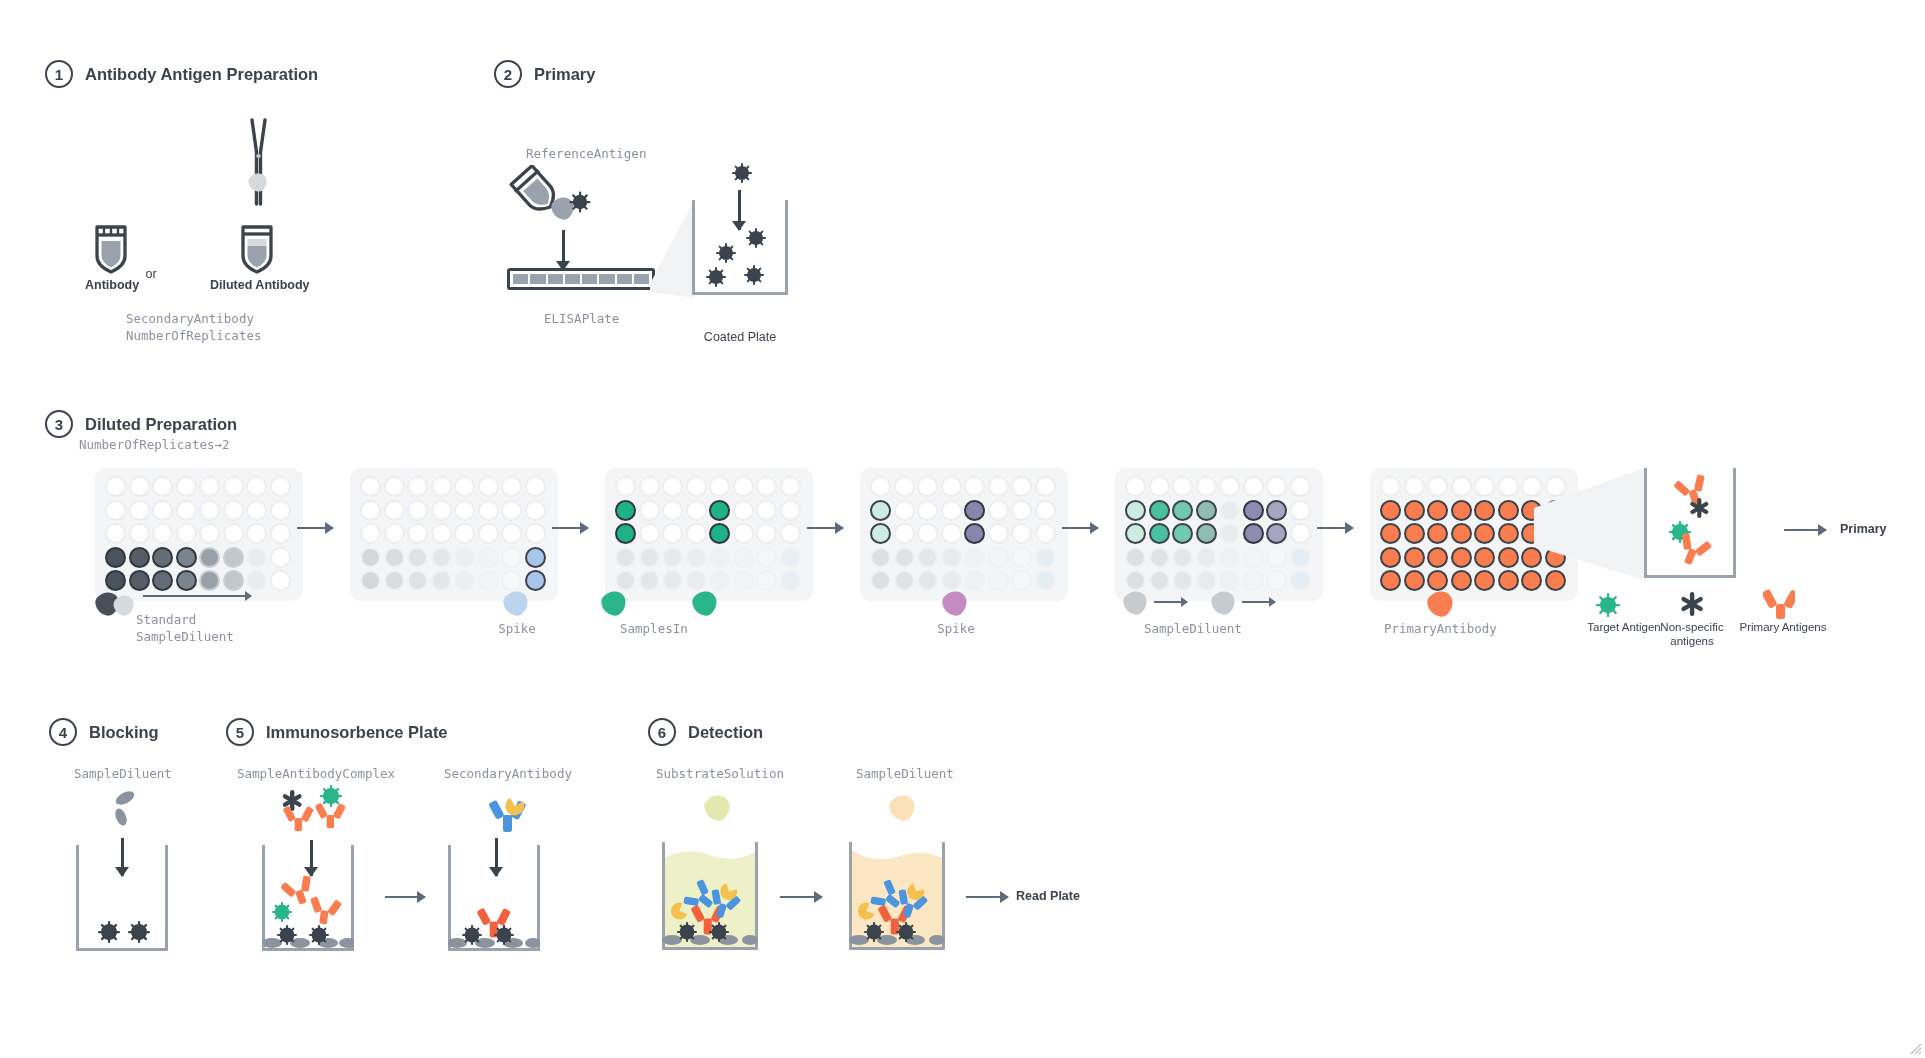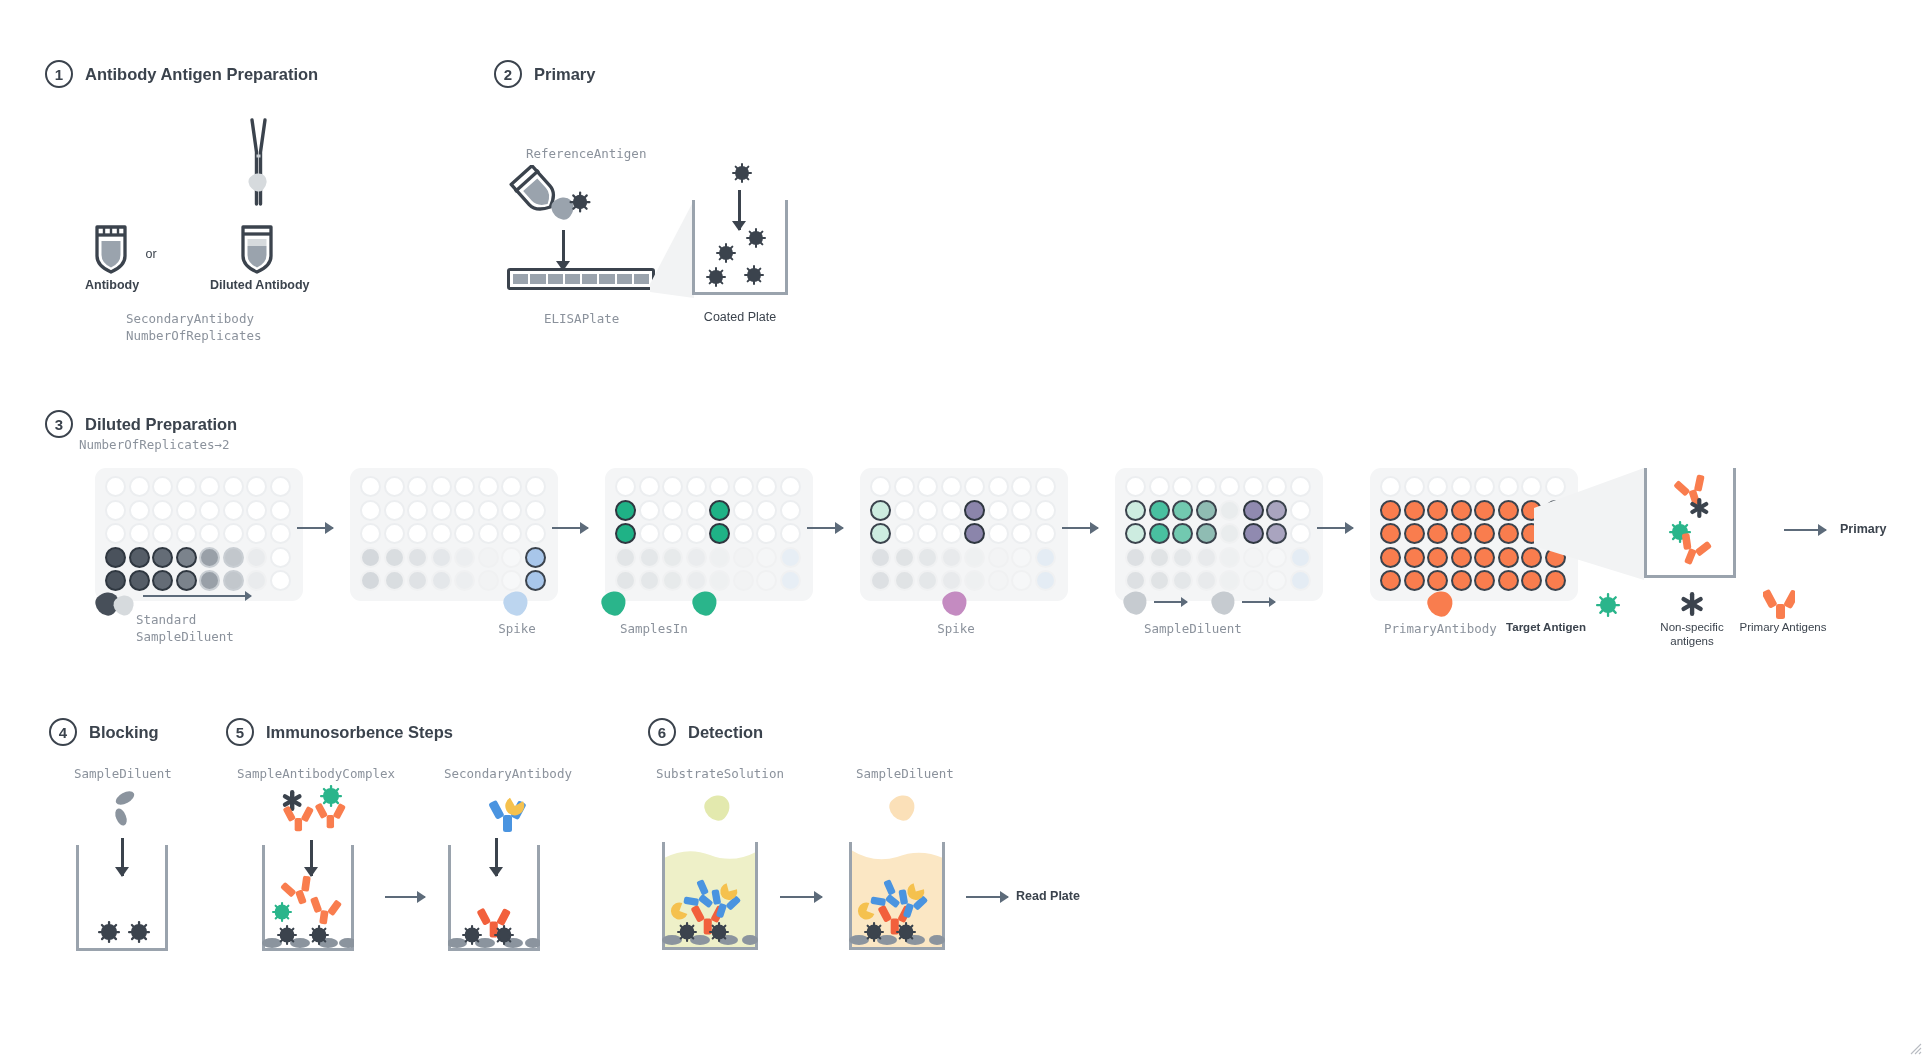--- a/index.html
+++ b/index.html
@@ -31,21 +31,21 @@
 
   
   .mono{
     font-family:"DejaVu Sans Mono",monospace;
     font-size:12.5px;color:#8b929c;white-space:nowrap;line-height:17px;
   }
   .bold-lbl{
     font-size:12.5px;font-weight:700;color:#3b434d;white-space:nowrap;
   }
   .plain-lbl{
-    font-size:12.5px;color:#3b434d;white-space:nowrap;text-align:center;
+    font-size:12.5px;color:#3b434d;white-space:nowrap;text-align:center;margin-top:20px;
   }
   .tiny-lbl{
     font-size:11.5px;color:#3b434d;text-align:center;line-height:14px;
   }
 
   
   .plate{
     position:absolute;background:#f4f5f6;border-radius:11px;
     box-sizing:border-box;
   }
@@ -621,21 +621,21 @@
   <rect x="11.9" y="1" width="2.3" height="5.4" rx="1"></rect>
       <rect x="11.9" y="19.6" width="2.3" height="5.4" rx="1"></rect>
       <rect x="1" y="11.9" width="5.4" height="2.3" rx="1"></rect>
       <rect x="19.6" y="11.9" width="5.4" height="2.3" rx="1"></rect>
   <rect x="11.9" y="1" width="2.3" height="5.4" rx="1" transform="rotate(45 13 13)"></rect>
       <rect x="11.9" y="19.6" width="2.3" height="5.4" rx="1" transform="rotate(45 13 13)"></rect>
       <rect x="1" y="11.9" width="5.4" height="2.3" rx="1" transform="rotate(45 13 13)"></rect>
       <rect x="19.6" y="11.9" width="5.4" height="2.3" rx="1" transform="rotate(45 13 13)"></rect>
     </g>
 </svg>
-<div class="tiny-lbl abs" style="left:1500px;top:620px;width:92px;font-weight:bold;">Target Antigen</div>
+<div class="tiny-lbl abs" style="left:1578px;top:620px;width:92px;">Target Antigen</div>
 
 <svg class="abs" style="left:1679px;top:590px;" width="26" height="28" viewBox="0 0 26 28">
   <g fill="#3b434d">
     <rect x="10.9" y="2" width="4.4" height="24" rx="2.2"></rect>
     <rect x="10.9" y="2" width="4.4" height="24" rx="2.2" transform="rotate(60 13.1 14)"></rect>
     <rect x="10.9" y="2" width="4.4" height="24" rx="2.2" transform="rotate(120 13.1 14)"></rect>
   </g>
 </svg>
 <div class="tiny-lbl abs" style="left:1652px;top:620px;width:80px;">Non-specific antigens</div>
 
@@ -687,21 +687,21 @@
           <rect x="9.9" y="16.8" width="2.3" height="5.2" rx="1" transform="rotate(45 11 11)"></rect>
           <rect x="0" y="9.9" width="5.2" height="2.3" rx="1" transform="rotate(45 11 11)"></rect>
           <rect x="16.8" y="9.9" width="5.2" height="2.3" rx="1" transform="rotate(45 11 11)"></rect>
         </g>
       </g>
   </g>
 </svg>
 
 <div class="step-head" style="left:226px;top:718px;">
   <div class="step-num">5</div>
-  <div class="step-title">Immunosorbence Steps</div>
+  <div class="step-title">Immunosorbence Plate</div>
 </div>
 <div class="mono abs" style="left:237px;top:765px;">SampleAntibodyComplex</div>
 
 <svg class="abs" style="left:280px;top:785px;" width="72" height="54" viewBox="0 0 72 54">
   <g fill="#3b434d">
     <rect x="11" y="0" width="4.4" height="21" rx="2.2" transform="translate(-1,5)"></rect>
     <rect x="11" y="0" width="4.4" height="21" rx="2.2" transform="translate(-1,5) rotate(60 13.2 10.5)"></rect>
     <rect x="11" y="0" width="4.4" height="21" rx="2.2" transform="translate(-1,5) rotate(120 13.2 10.5)"></rect>
   </g>
   <g fill="#2ab58b" transform="translate(40,0)">

